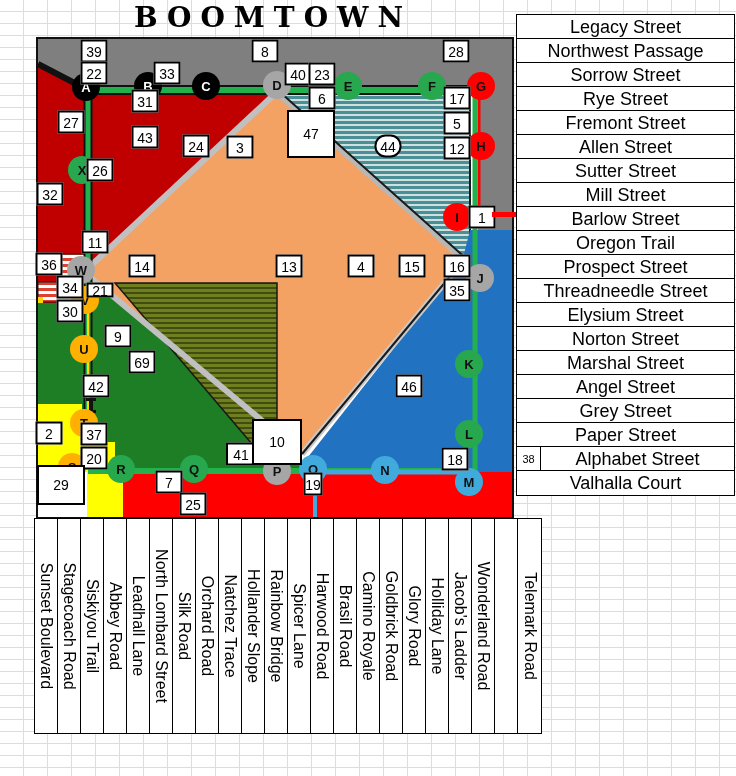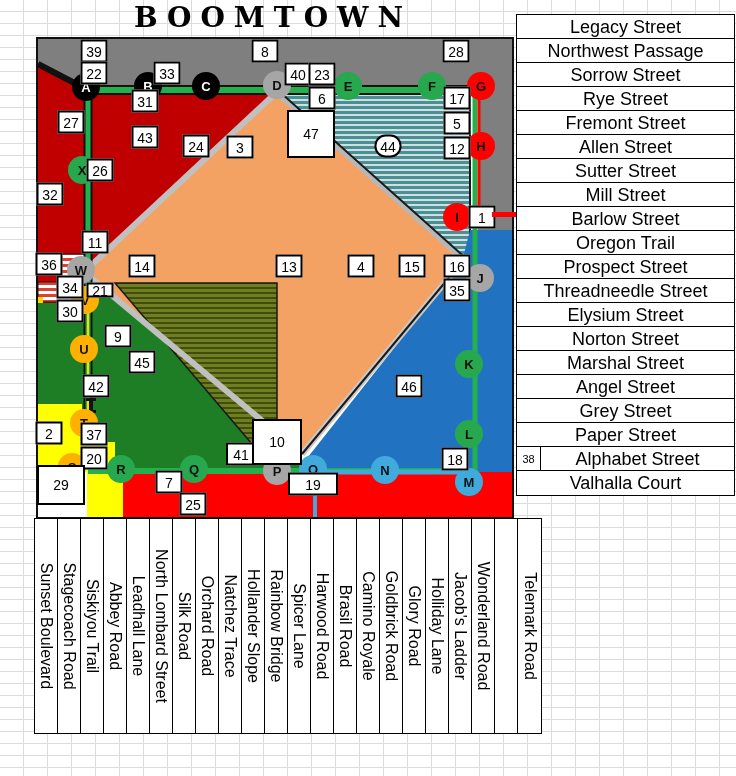--- a/index.html
+++ b/index.html
@@ -179,32 +179,32 @@
     <div class="marker" style="left: 289px; top: 266px; width: 27px; height: 23px;">13</div>
     <div class="marker" style="left: 361px; top: 266px; width: 27px; height: 23px;">4</div>
     <div class="marker" style="left: 412px; top: 266px; width: 27px; height: 23px;">15</div>
     <div class="marker" style="left: 457px; top: 266px; width: 27px; height: 23px;">16</div>
     <div class="marker" style="left: 457px; top: 290px; width: 27px; height: 23px;">35</div>
     <div class="marker" style="left: 49px; top: 264px; width: 27px; height: 23px;">36</div>
     <div class="marker" style="left: 70px; top: 287px; width: 27px; height: 23px;">34</div>
     <div class="marker" style="left: 100px; top: 290px; width: 27px; height: 15px;">21</div>
     <div class="marker" style="left: 70px; top: 311px; width: 27px; height: 23px;">30</div>
     <div class="marker" style="left: 118px; top: 336px; width: 27px; height: 23px;">9</div>
-    <div class="marker" style="left: 142px; top: 362px; width: 27px; height: 23px;">45</div>
+    <div class="marker" style="left: 142px; top: 362px; width: 27px; height: 23px;">69</div>
     <div class="marker" style="left: 96px; top: 386px; width: 27px; height: 23px;">42</div>
     <div class="marker" style="left: 49px; top: 433px; width: 27px; height: 23px;">2</div>
     <div class="marker" style="left: 94px; top: 434px; width: 27px; height: 23px;">37</div>
     <div class="marker" style="left: 94px; top: 458px; width: 27px; height: 23px;">20</div>
     <div class="marker" style="left: 241px; top: 454px; width: 30px; height: 23px;">41</div>
     <div class="marker" style="left: 277px; top: 442px; width: 50px; height: 46px;">10</div>
     <div class="marker" style="left: 409px; top: 386px; width: 27px; height: 23px;">46</div>
     <div class="marker" style="left: 169px; top: 482px; width: 27px; height: 23px;">7</div>
     <div class="marker" style="left: 193px; top: 504px; width: 27px; height: 23px;">25</div>
     <div class="marker" style="left: 61px; top: 485px; width: 48px; height: 40px;">29</div>
-    <div class="marker" style="left: 313px; top: 484px; width: 50px; height: 23px;">19</div>
+    <div class="marker" style="left: 313px; top: 484px; width: 19px; height: 23px;">19</div>
     <div class="marker" style="left: 455px; top: 459px; width: 27px; height: 23px;">18</div>
   </div>
 
 <div id="street-list">
     <div class="srow">
       <div class="lbl">Legacy Street</div>
     </div>
     <div class="srow">
       <div class="lbl">Northwest Passage</div>
     </div>

